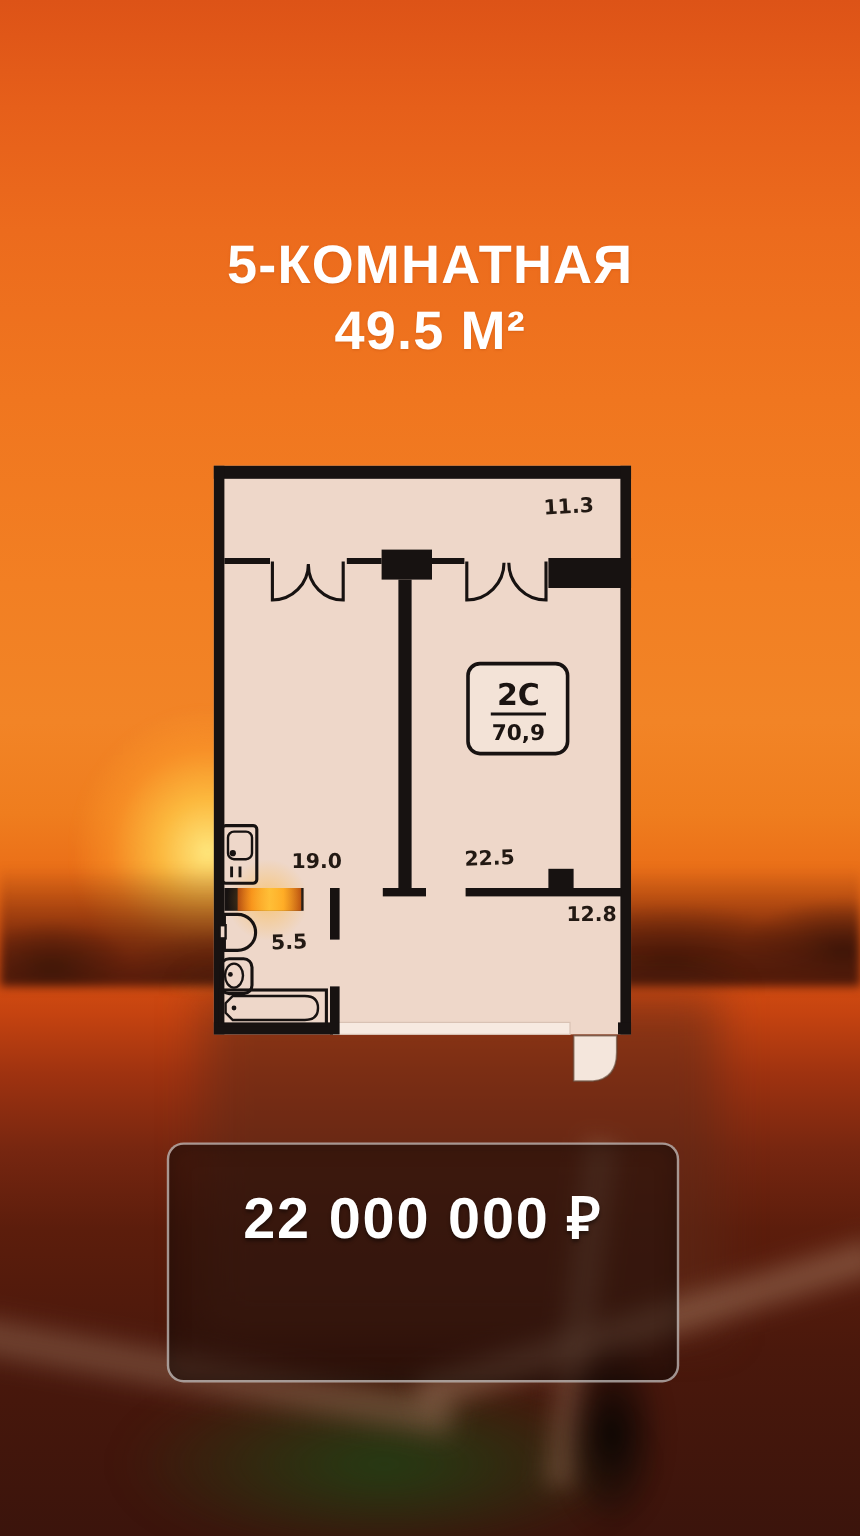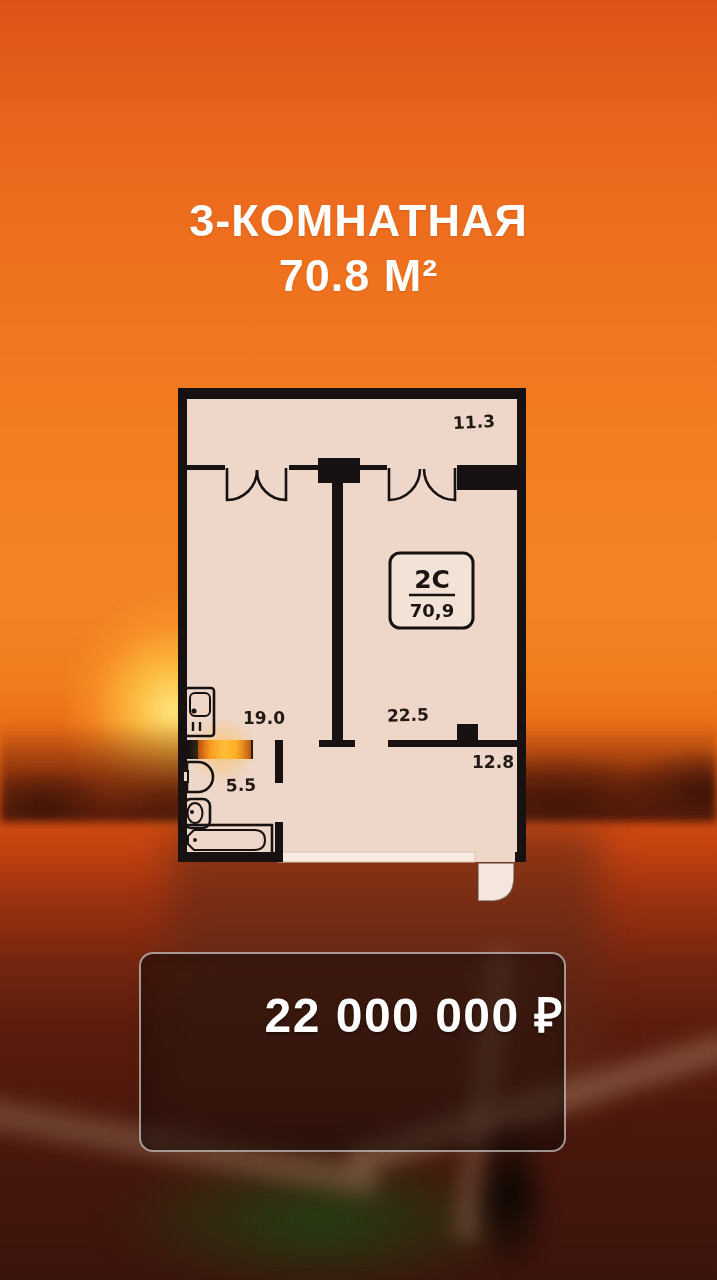--- a/index.html
+++ b/index.html
@@ -52,21 +52,21 @@
   }
   .plan{position:absolute;left:178px;top:388px;width:348px;height:520px;}
   .price-box{
     position:absolute;left:139px;top:952px;width:427px;height:200px;
     box-sizing:border-box;border-radius:14px;
     background:rgba(26,13,9,0.55);
     border:2px solid rgba(255,255,255,0.55);
     box-shadow:inset 0 0 18px rgba(0,0,0,0.25);
   }
   .price-text{
-    margin-top:27px;text-align:right;color:#ffffff;
+    margin-top:27px;text-align:center;color:#ffffff;
     font-size:48px;font-weight:bold;letter-spacing:1.5px;
     text-shadow:0 2px 3px rgba(0,0,0,0.4);
   }
   .plan-label{font-family:"DejaVu Sans",sans-serif;font-weight:bold;font-size:17px;fill:#221913;}
   .badge-type{font-family:"DejaVu Sans",sans-serif;font-weight:bold;font-size:25px;fill:#1b1411;}
   .badge-area{font-family:"DejaVu Sans",sans-serif;font-weight:bold;font-size:18px;fill:#1b1411;}
 </style>
 </head>
 <body>
 
@@ -77,22 +77,22 @@
   <div class="bottom-scene">
     <div class="bs-building"></div>
     <div class="bs-lawn"></div>
     <div class="bs-path1"></div>
     <div class="bs-path2"></div>
     <div class="bs-path3"></div>
     <div class="bs-tree"></div>
   </div>
 
   <div class="title">
-    <div>3-КОМНАТНАЯ</div>
-    <div>70.8 М²</div>
+    <div>5-КОМНАТНАЯ</div>
+    <div>49.5 М²</div>
   </div>
 
   <svg class="plan" viewBox="0 0 348 520">
     <defs>
       <linearGradient id="g-sunwall" x1="0" y1="0" x2="1" y2="0">
         <stop offset="0" stop-color="#a63c0c"></stop>
         <stop offset="0.22" stop-color="#f5860f"></stop>
         <stop offset="0.5" stop-color="#ffc636"></stop>
         <stop offset="0.72" stop-color="#ffa81e"></stop>
         <stop offset="1" stop-color="#b54a0d"></stop>

